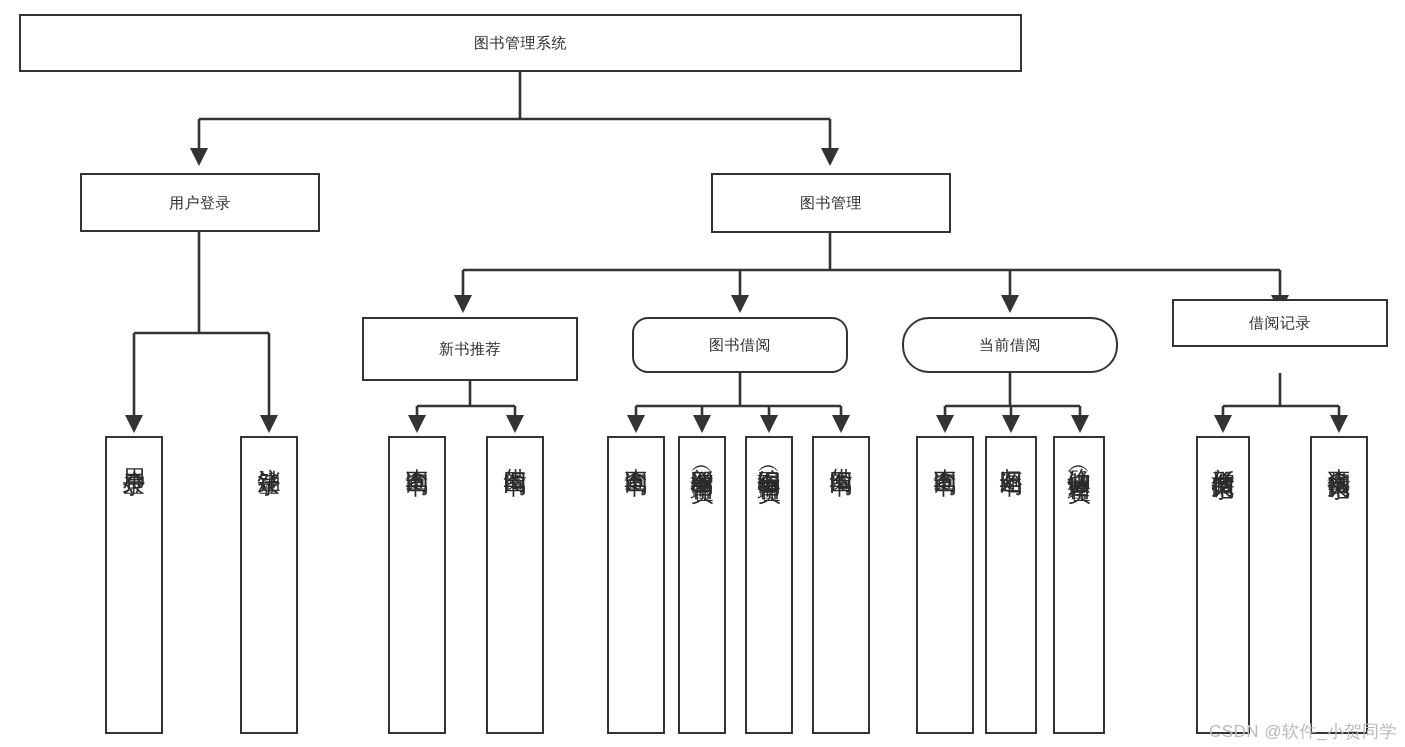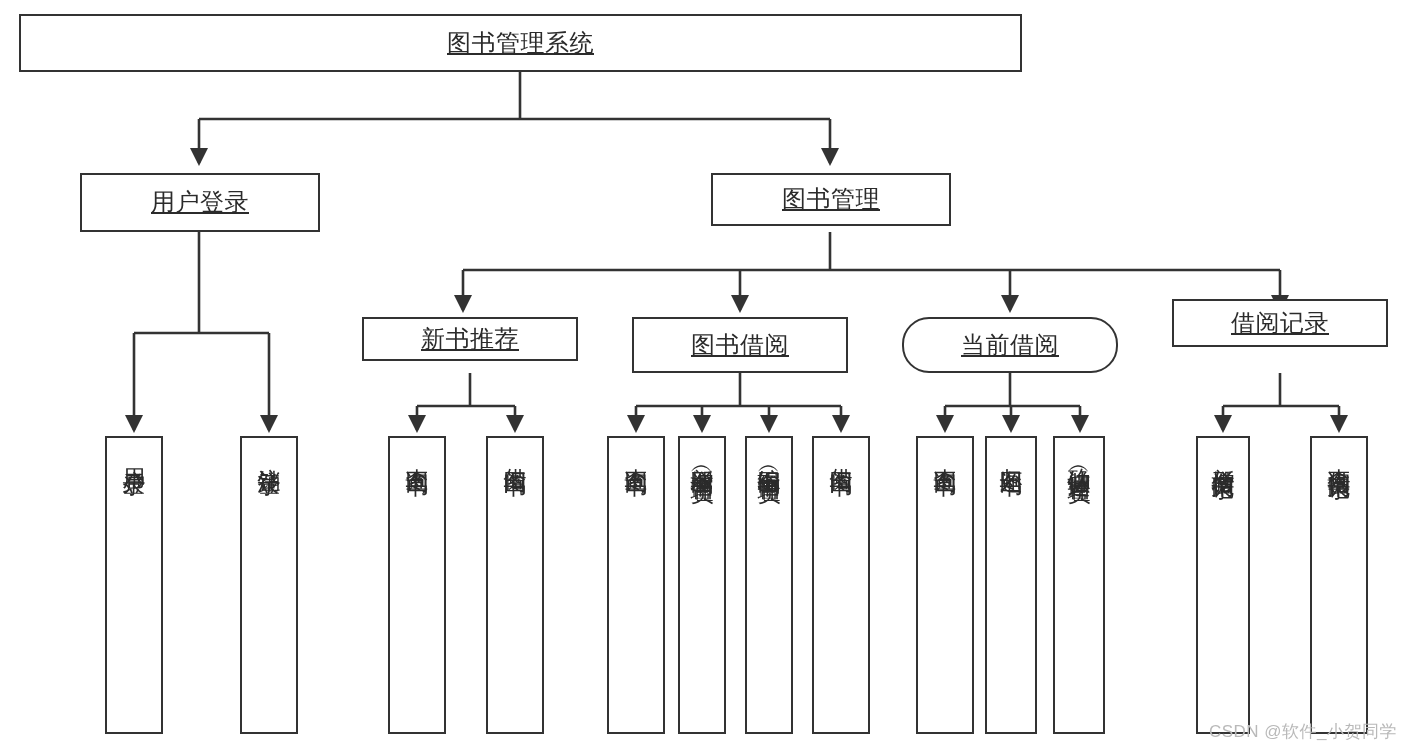--- a/index.html
+++ b/index.html
@@ -36,23 +36,22 @@
     z-index: 2;
   }
   .node-label {
     display: block;
     text-align: center;
     line-height: 1.18;
     color: #2b2b2b;
   }
   .node.horiz .node-label {
     writing-mode: horizontal-tb;
-    font-size: 24px;
+    font-size: 15px;
     letter-spacing: 0.5px;
-    text-decoration: underline;
   }
   .node.vert {
     align-items: flex-start;
     padding-top: 12px;
   }
   .node.vert .node-label {
     writing-mode: vertical-rl;
     text-orientation: upright;
     font-size: 23px;
     letter-spacing: 2px;
@@ -125,28 +124,28 @@
     </g>
   </svg>
 
   <div class="node horiz" style="left:19px; top:14px; width:1003px; height:58px;">
     <span class="node-label">图书管理系统</span>
   </div>
 
   <div class="node horiz" style="left:80px; top:173px; width:240px; height:59px;">
     <span class="node-label">用户登录</span>
   </div>
-  <div class="node horiz" style="left:711px; top:173px; width:240px; height:53px;">
+  <div class="node horiz" style="left:711px; top:173px; width:240px; height:60px;">
     <span class="node-label">图书管理</span>
   </div>
 
-  <div class="node horiz" style="left:362px; top:317px; width:216px; height:44px;">
+  <div class="node horiz" style="left:362px; top:317px; width:216px; height:64px;">
     <span class="node-label">新书推荐</span>
   </div>
-  <div class="node horiz" style="left:632px; top:317px; width:216px; height:56px;">
+  <div class="node horiz" style="left:632px; top:317px; width:216px; height:56px;border-radius:16px;">
     <span class="node-label">图书借阅</span>
   </div>
   <div class="node horiz" style="left:902px; top:317px; width:216px; height:56px;border-radius:27px;">
     <span class="node-label">当前借阅</span>
   </div>
   <div class="node horiz" style="left:1172px; top:299px; width:216px; height:48px;">
     <span class="node-label">借阅记录</span>
   </div>
 
   <div class="node vert" style="left:105px; top:436px; width:58px; height:298px;">

